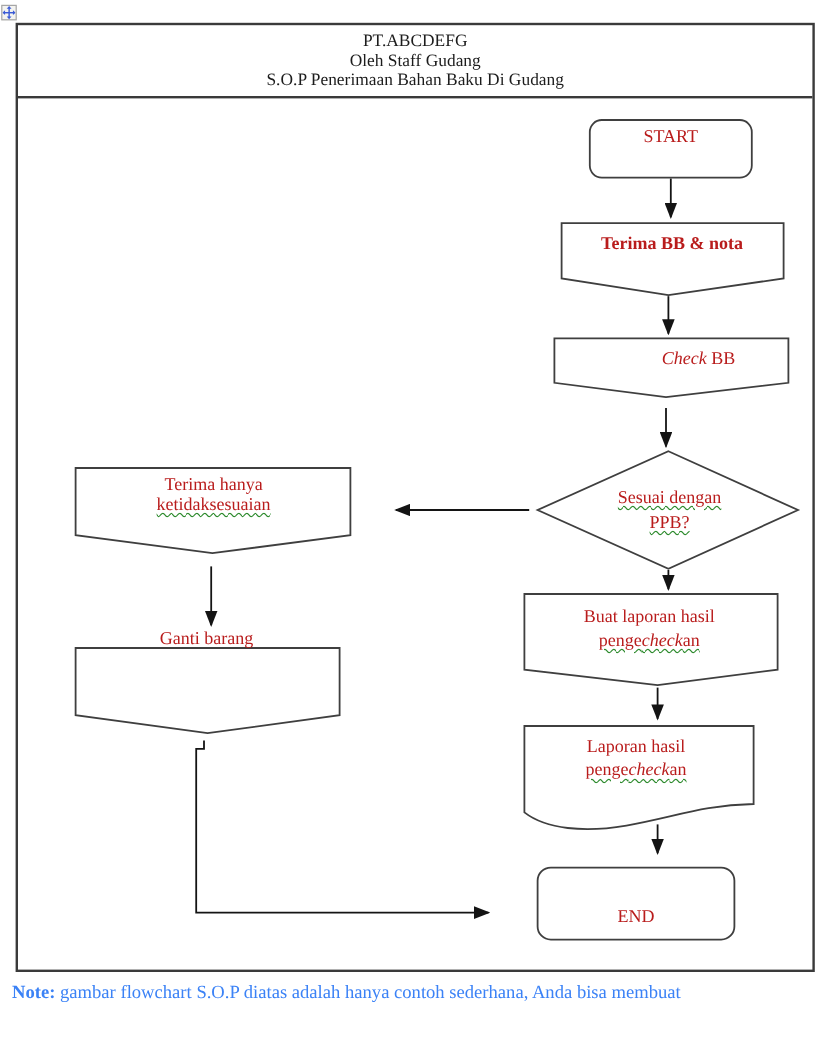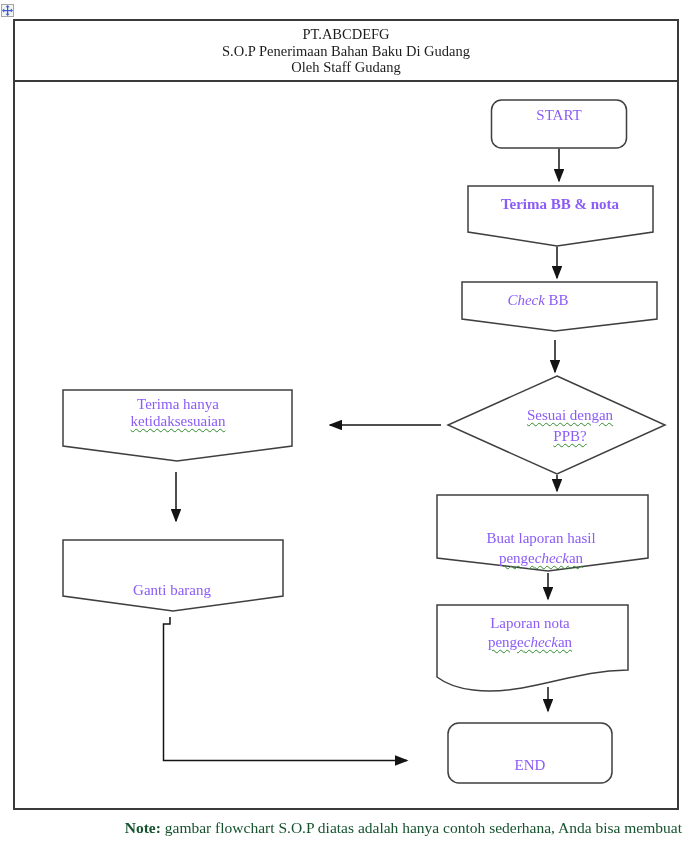--- a/index.html
+++ b/index.html
@@ -15,28 +15,28 @@
   .header{position:absolute;left:0;top:0;width:100%;height:61px;
        border-bottom:2px solid #3a3a3a;box-sizing:border-box;
        text-align:center;font-size:14.5px;line-height:16.5px;padding-top:5px;}
 
   
   svg.flow{position:absolute;left:0;top:0;}
   .shape{fill:#ffffff;stroke:#3f3f3f;stroke-width:1.5;}
   .edge{fill:none;stroke:#141414;stroke-width:1.5;}
 
   .lbl{position:absolute;transform:translate(-50%,-50%);white-space:nowrap;
-       text-align:center;font-size:15px;line-height:19px;color:#8b5cf6;}
+       text-align:center;font-size:15px;line-height:19px;color:#b91c1c;}
   .it{font-style:italic;}
   .misspell{text-decoration-line:underline;text-decoration-style:wavy;
        text-decoration-color:#2e8b2e;text-decoration-thickness:1px;
        text-underline-offset:2px;}
 
   .note{position:absolute;left:10px;top:819px;width:672px;
-       font-size:15.5px;line-height:17.5px;color:#14532d;text-align:right;}
+       font-size:15.5px;line-height:17.5px;color:#3b82f6;}
   .note b{font-weight:bold;}
 </style>
 </head>
 <body>
 
 <div class="move-handle">
   <svg width="11" height="11" viewBox="0 0 11 11">
     <g fill="#3b5bd6">
       <rect x="5" y="1.5" width="1.2" height="8.2"></rect>
       <rect x="1.5" y="5" width="8.2" height="1.2"></rect>
@@ -44,22 +44,22 @@
       <path d="M5.6 11 L7.6 8.8 L3.6 8.8 Z"></path>
       <path d="M0 5.6 L2.2 3.6 L2.2 7.6 Z"></path>
       <path d="M11 5.6 L8.8 3.6 L8.8 7.6 Z"></path>
     </g>
   </svg>
 </div>
 
 <div class="outer-box">
   <div class="header">
     <div>PT.ABCDEFG</div>
+    <div>Oleh Staff Gudang</div>
     <div>S.O.P Penerimaan Bahan Baku Di Gudang</div>
-    <div>Oleh Staff Gudang</div>
   </div>
 </div>
 
 <svg class="flow" width="700" height="864" viewBox="0 0 700 864">
   <defs>
     <marker id="ah" markerWidth="9" markerHeight="7" refX="8" refY="3.5" orient="auto">
       <path d="M0,0 L9,3.5 L0,7 Z" fill="#141414"></path>
     </marker>
   </defs>
 
@@ -88,41 +88,41 @@
   <path class="shape" d="M437,605 L628,605 L628,670 C585,671 562,681 522,688 C487,694 455,691 437,677 Z"></path>
   <line class="edge" x1="548" y1="687" x2="548" y2="711" marker-end="url(#ah)"></line>
 
   <rect class="shape" x="448" y="723" width="164" height="60" rx="11"></rect>
 </svg>
 
 <div class="lbl" style="left:559px;top:115px;">START</div>
 
 <div class="lbl" style="left:560px;top:204px;font-weight:bold;">Terima BB &amp; nota</div>
 
-<div class="lbl" style="left:538px;top:300px;"><span class="it">Check</span><span> BB</span></div>
+<div class="lbl" style="left:582px;top:300px;"><span class="it">Check</span><span> BB</span></div>
 
-<div class="lbl" style="left:558px;top:426px;line-height:21px;margin-left:12px;">
+<div class="lbl" style="left:558px;top:426px;line-height:21px;">
   <span class="misspell">Sesuai dengan</span><br>
   <span class="misspell">PPB?</span>
 </div>
 
 <div class="lbl" style="left:178px;top:413px;line-height:17px;">
   <span>Terima hanya</span><br>
   <span class="misspell">ketidaksesuaian</span>
 </div>
 
-<div class="lbl" style="left:172px;top:590px;text-align:right;">Ganti barang</div>
+<div class="lbl" style="left:172px;top:533px;text-align:right;">Ganti barang</div>
 
-<div class="lbl" style="left:541px;top:524px;line-height:20px;margin-top:24px;">
+<div class="lbl" style="left:541px;top:524px;line-height:20px;">
   <span>Buat laporan hasil</span><br>
   <span class="misspell"><span>penge</span><span class="it">check</span><span>an</span></span>
 </div>
 
 <div class="lbl" style="left:530px;top:633px;line-height:19px;">
-  <span>Laporan nota</span><br>
+  <span>Laporan hasil</span><br>
   <span class="misspell"><span>penge</span><span class="it">check</span><span>an</span></span>
 </div>
 
 <div class="lbl" style="left:530px;top:741px;margin-top:24px;">END</div>
 
 <div class="note">
   <b>Note:</b><span> gambar flowchart S.O.P diatas adalah hanya contoh sederhana, Anda bisa membuat</span><br>
 </div>
 
 </body></html>

